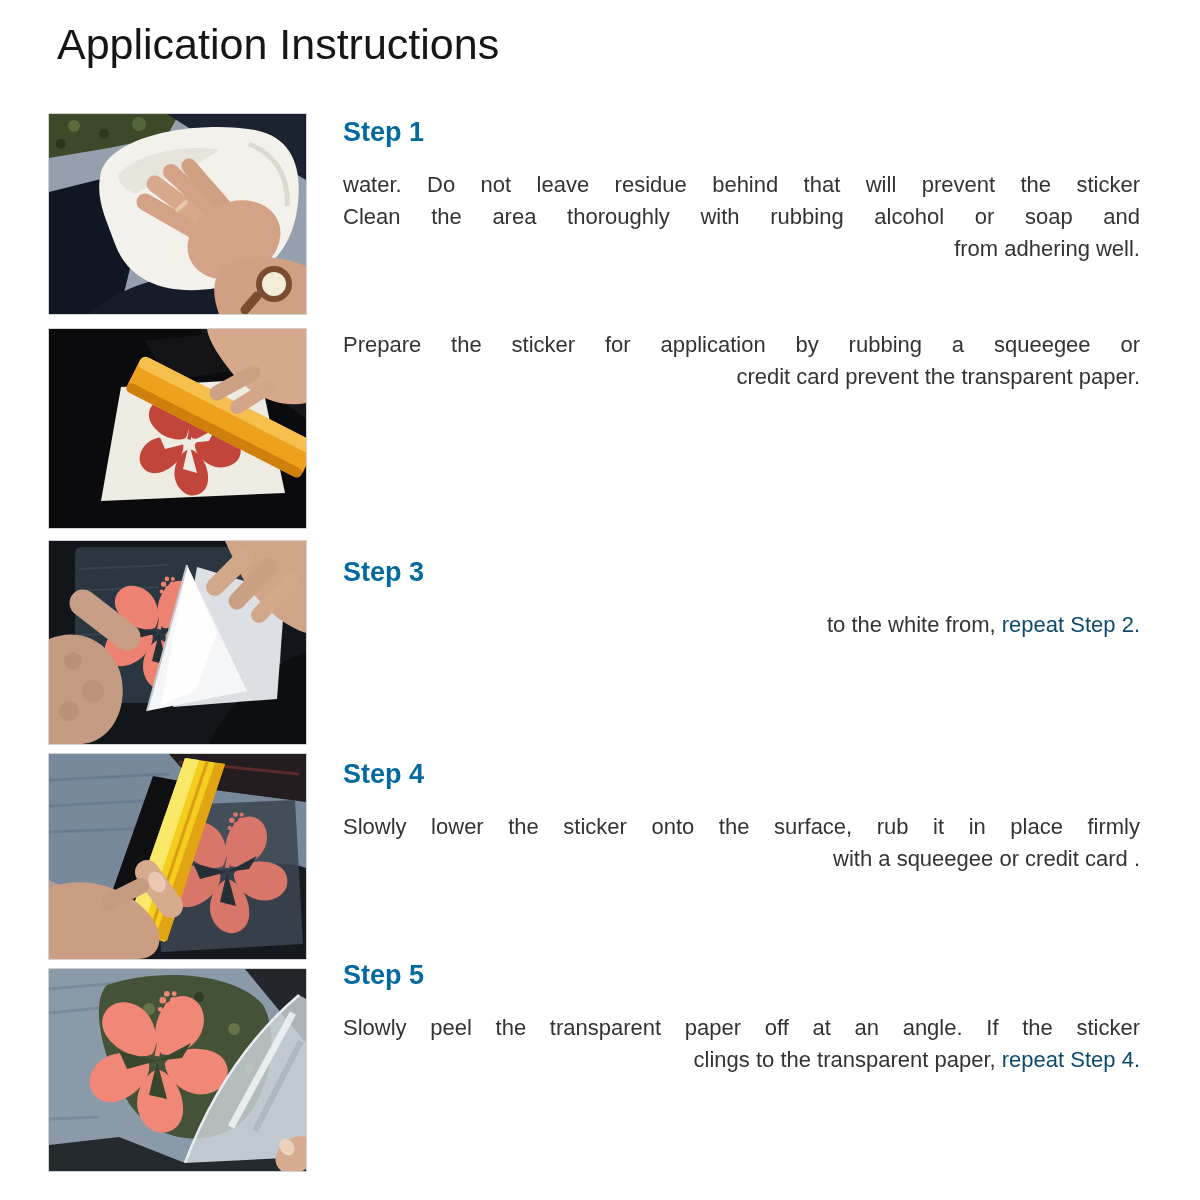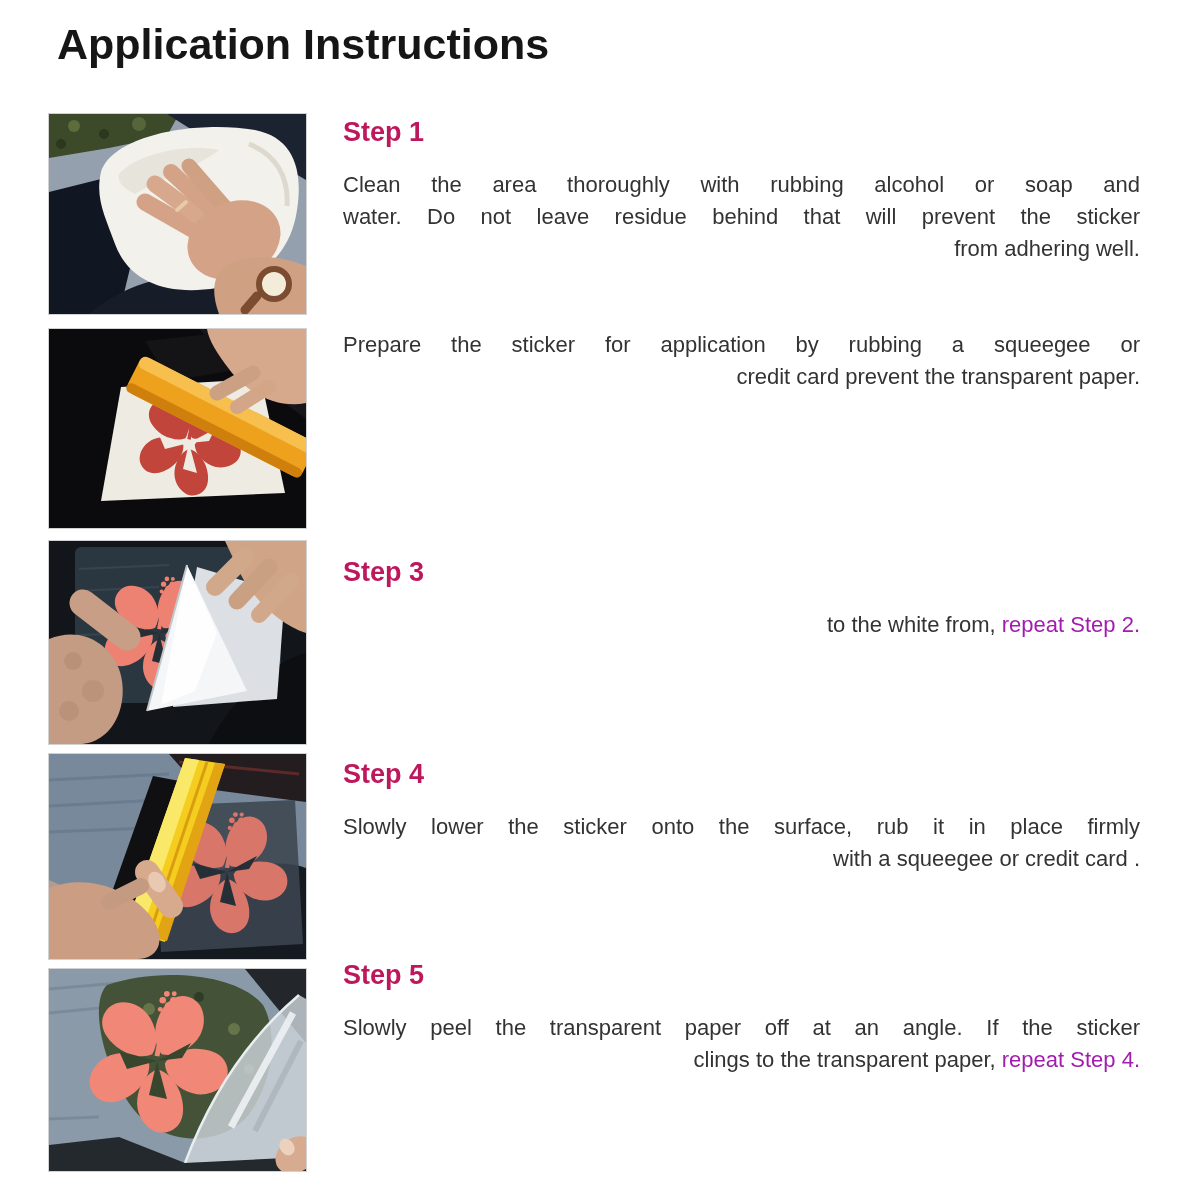--- a/index.html
+++ b/index.html
@@ -2,33 +2,33 @@
 <html><head>
 <meta charset="utf-8">
 <style>
   html,body { margin:0; padding:0; background:#ffffff; }
   .page {
     position:relative; width:1200px; height:1200px; overflow:hidden;
     background:#ffffff; font-family:"Liberation Sans", sans-serif;
   }
   .title {
     position:absolute; left:57px; top:20px; margin:0;
-    font-size:43px; font-weight:bold; color:#161616; letter-spacing:0;
+    font-size:43px; font-weight:normal; color:#161616; letter-spacing:0;
   }
   .photo {
     position:absolute; left:48px; width:257px;
     border:1px solid #d2d2d2; background:#fff; box-sizing:content-box;
   }
   .photo svg { display:block; }
   .text { position:absolute; left:343px; width:797px; }
-  .h { font-size:27px; line-height:31px; font-weight:bold; color:#be185d; margin:0 0 21px 0; }
+  .h { font-size:27px; line-height:31px; font-weight:bold; color:#0369a1; margin:0 0 21px 0; }
   .body { font-size:22px; line-height:32px; color:#333; }
   .jline { text-align:justify; text-align-last:justify; }
   .lastline { text-align:right; }
-  .red { color:#a21caf; }
+  .red { color:#0c4a6e; }
   .defs-holder { position:absolute; width:0; height:0; overflow:hidden; }
 </style>
 </head>
 <body>
 
 <svg class="defs-holder" aria-hidden="true">
   <defs>
     <path id="pt" d="M0,-10 C-10,-12 -22,-22 -28,-38 C-33,-52 -34,-68 -26,-78 C-18,-88 -4,-90 6,-84 C18,-77 26,-62 24,-46 C22,-30 14,-16 0,-10 Z"></path>
     <g id="hib" fill="currentColor" stroke="none">
       <use href="#pt" transform="rotate(36)"></use>
@@ -78,22 +78,22 @@
       <g>
         <circle cx="225" cy="170" r="15" fill="#f2ecd9" stroke="#7c4c30" stroke-width="6"></circle>
         <path d="M208,182 L196,196" stroke="#7c4c30" stroke-width="9" stroke-linecap="round"></path>
       </g>
     </svg>
   </div>
   <div class="text" style="top:117px;">
     <div class="h">Step 1</div>
     <div class="body">
       <div>
+          <div class="jline">water. Do not leave residue behind that will prevent the sticker</div>
           <div class="jline">Clean the area thoroughly with rubbing alcohol or soap and</div>
-          <div class="jline">water. Do not leave residue behind that will prevent the sticker</div>
         </div>
       <div class="lastline"><span>from adhering well.</span><span class="red"></span></div>
     </div>
   </div>
 
   <div class="photo" style="top:328px;">
     <svg viewBox="0 0 257 199" width="257" height="199">
       <rect width="257" height="199" fill="#0b0b0d"></rect>
       <path d="M150,0 L257,0 L257,90 L190,40 Z" fill="#17171b"></path>
       <path d="M72,58 L212,50 L236,164 L52,172 Z" fill="#edebe2"></path>

